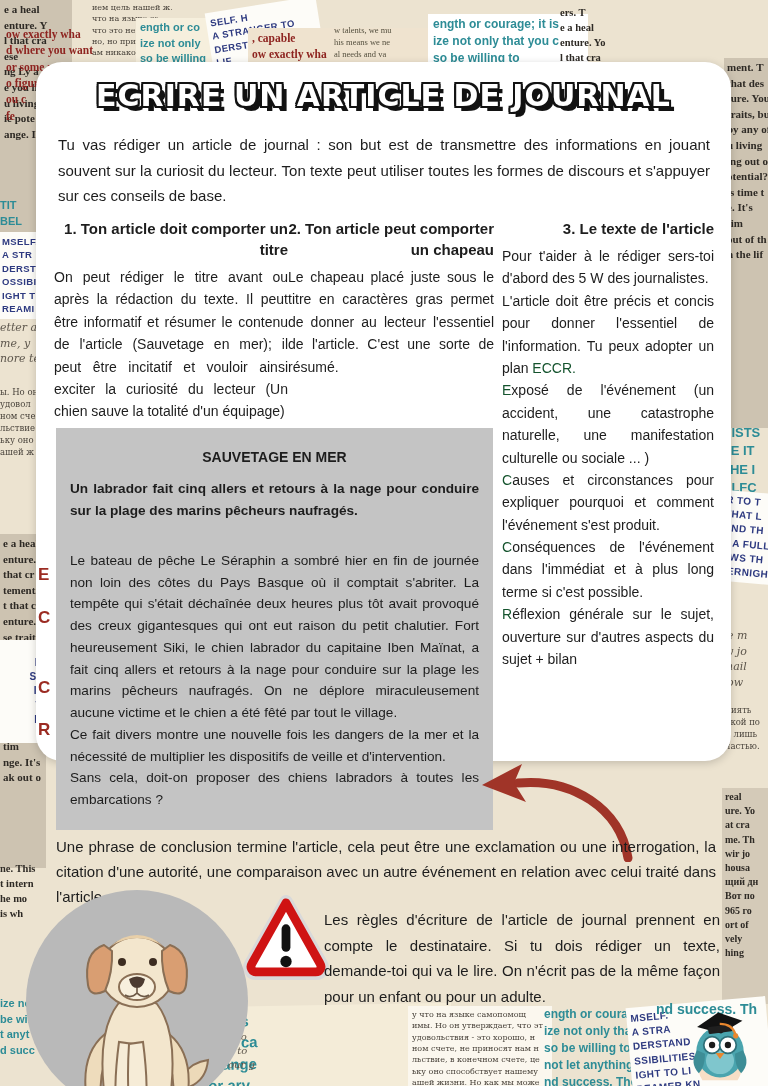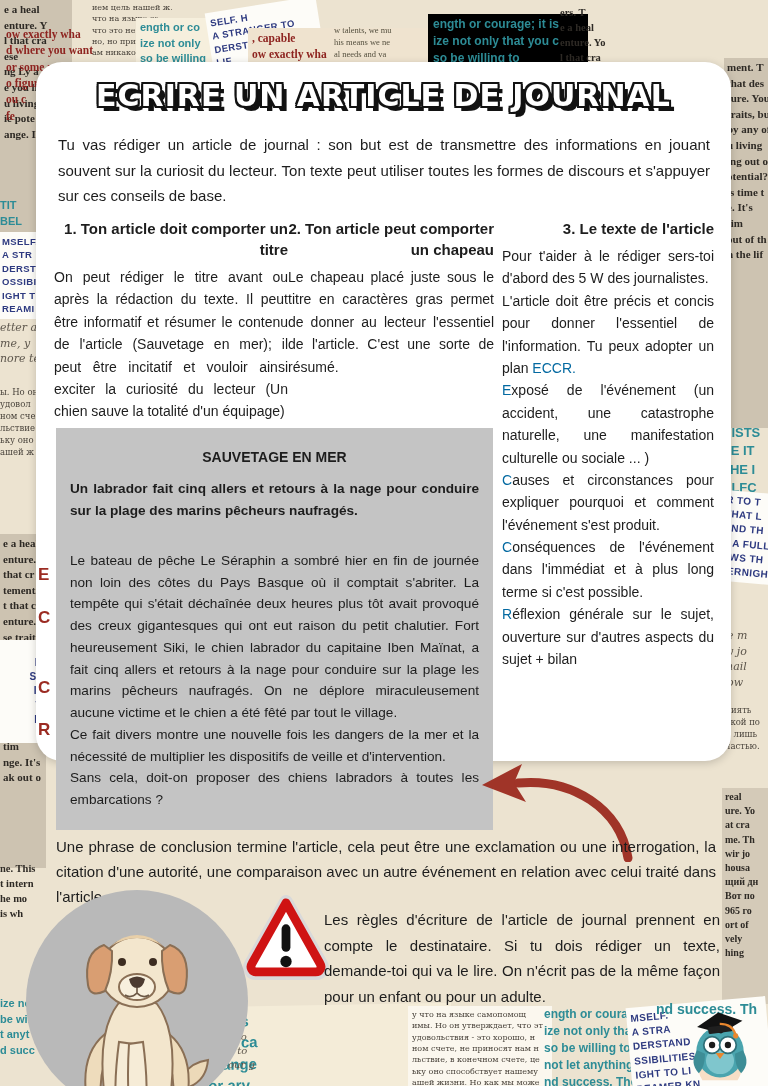--- a/index.html
+++ b/index.html
@@ -27,21 +27,21 @@
          text-shadow:-2px -2px 0 #121212,2px -2px 0 #121212,-2px 2px 0 #121212,2px 2px 0 #121212,
                      0 -2px 0 #121212,0 2px 0 #121212,-2px 0 0 #121212,2px 0 0 #121212,5px 5px 0 #121212;}
   .intro{left:22px;top:70px;width:652px;font-size:15px;line-height:1.7;text-align:justify;}
 
   .col{font-size:14px;line-height:1.6;text-align:justify;}
   .col h3{margin:0 0 6px 0;font-size:15px;line-height:1.4;text-align:right;}
   .col p{margin:0;}
   .col1{left:18px;top:156px;width:234px;}
   .col2{left:252px;top:156px;width:206px;}
   .col3{left:466px;top:156px;width:212px;}
-  .red{color:#0369a1;}
+  .red{color:#14532d;}
 
   .graybox{left:20px;top:366px;width:437px;height:402px;background:#c4c4c4;
            padding:8px 14px;box-sizing:border-box;font-size:13.6px;line-height:1.6;text-align:justify;}
   .graybox .gb-title{margin:10px;text-align:center;font-weight:bold;font-size:14px;}
   .graybox .gb-sub{margin:0 0 28px 0;font-weight:bold;}
   .graybox p{margin:0;}
 
   .mletter{width:18px;font-weight:800;font-size:17px;color:#9b2b22;font-family:"Liberation Sans",sans-serif;}
 
   .conclusion{left:20px;top:772px;width:660px;font-size:15px;line-height:1.68;text-align:justify;}
@@ -85,21 +85,21 @@
 SSIBILITIES AND THA
 GHT TO LIVE A ND</div>
   <div class="piece t-red" style="left:248px;top:28px;width:192px;font-size:11.5px;background:#efe3cf;padding:2px 4px;">, capable
 ow exactly wha
 d where you want to
 or some reason, you c</div>
   <div class="piece t-serif light" style="left:334px;top:24px;width:90px;font-size:8.5px;">w talents, we mu
 his means we ne
 al needs and va
 s we must le</div>
-  <div class="piece t-teal" style="left:428px;top:14px;width:150px;font-size:12px;background:#000000;padding:2px 5px;">ength or courage; it is
+  <div class="piece t-teal" style="left:428px;top:14px;width:150px;font-size:12px;background:#ffffff;padding:2px 5px;">ength or courage; it is
 ize not only that you c
 so be willing to</div>
   <div class="piece t-serif" style="left:560px;top:6px;width:82px;font-size:10.5px;">ers. T
 e a heal
 enture. Yo
 l that cra</div>
   <div class="piece t-serif" style="left:724px;top:58px;width:44px;height:366px;background:#cdc3b1;font-size:11px;padding:2px 3px;">ment. T
 that des
 ture. You
 traits, bu

